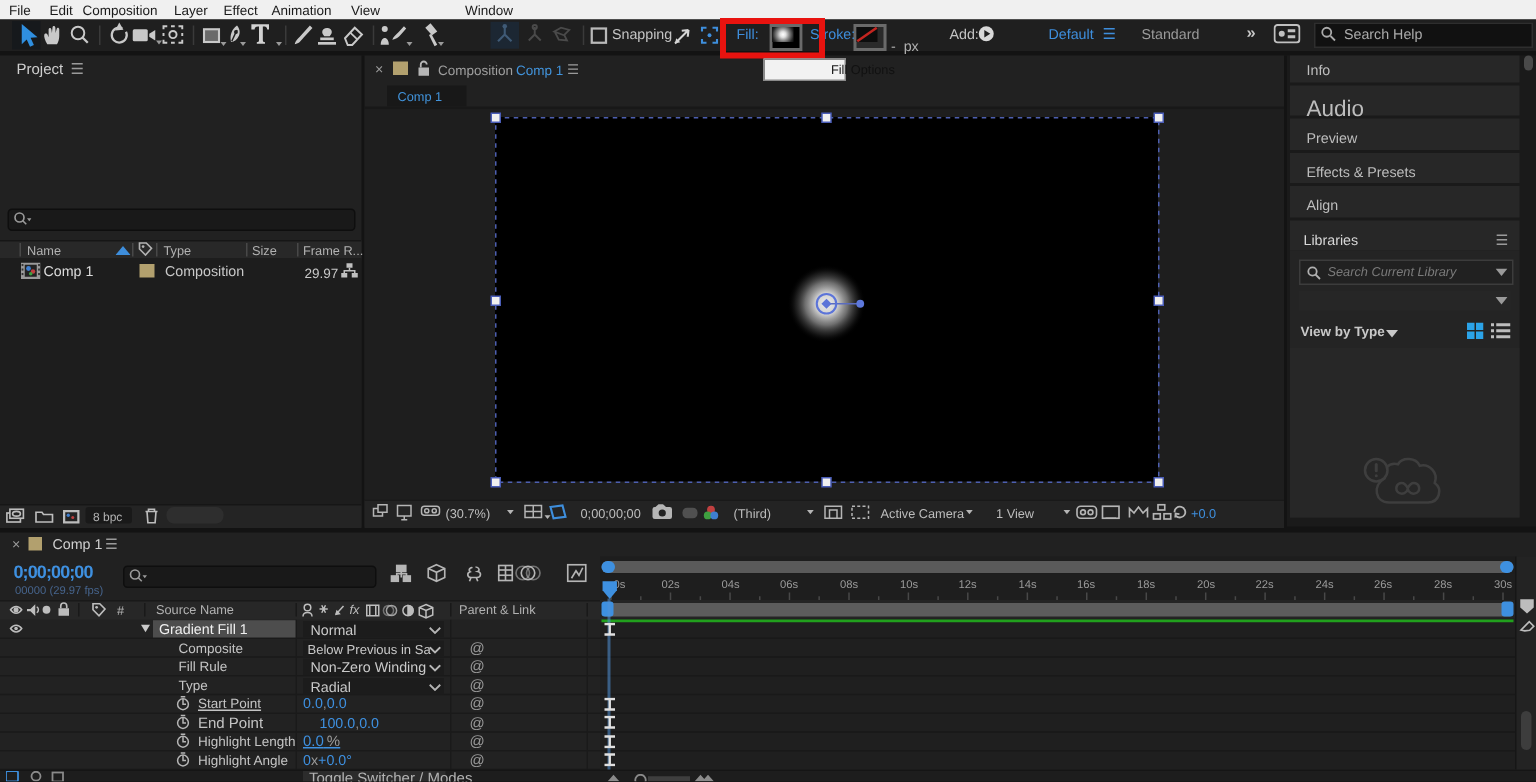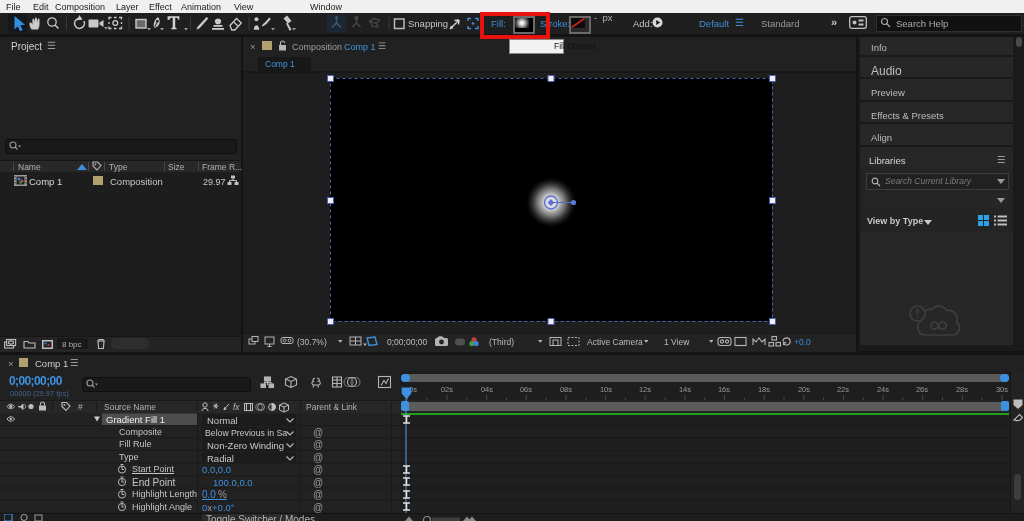--- a/index.html
+++ b/index.html
@@ -122,21 +122,21 @@
 
 <svg class="abs" style="left:849px;top:16px;" width="18" height="13" viewBox="0 0 18 13">
     <rect x="0.7" y="0.7" width="16.6" height="11.6" rx="2" fill="none" stroke="#c0c0c0" stroke-width="1.3"></rect>
     <circle cx="5.5" cy="6.5" r="2" fill="#c0c0c0"></circle>
     <rect x="9.5" y="3.5" width="5" height="2" fill="#c0c0c0"></rect>
     <rect x="9.5" y="7.5" width="5" height="2" fill="#c0c0c0"></rect>
   </svg>
 <span class="txt" style="left:408px;top:18px;font-size:9.5px;color:#c4c4c4;">Snapping</span>
 <span class="txt" style="left:491px;top:18px;font-size:9.5px;color:#3e8edc;">Fill:</span>
 <span class="txt" style="left:540px;top:18px;font-size:9.5px;color:#3e8edc;">Stroke:</span>
-<span class="txt" style="left:594px;top:12px;font-size:9.5px;color:#b0b0b0;">-&nbsp;&nbsp;px</span>
+<span class="txt" style="left:594px;top:26px;font-size:9.5px;color:#b0b0b0;">-&nbsp;&nbsp;px</span>
 <span class="txt" style="left:633px;top:18px;font-size:9.5px;color:#c4c4c4;">Add:</span>
 <span class="txt" style="left:699px;top:18px;font-size:9.5px;color:#3e8edc;">Default</span>
 <span class="txt" style="left:735px;top:17px;font-size:10px;color:#3e8edc;">☰</span>
 <span class="txt" style="left:761px;top:18px;font-size:9.5px;color:#9a9a9a;">Standard</span>
 <span class="txt" style="left:831px;top:16px;font-size:11px;color:#c8c8c8;font-weight:bold;">»</span>
 
 <div class="abs" style="left:876px;top:15px;width:144px;height:15px;background:#111;border:1px solid #2e2e2e;"></div>
 <span class="txt" style="left:896px;top:18px;font-size:9.5px;color:#ababab;">Search Help</span>
 <svg class="abs" style="left:880px;top:17px;" width="11" height="11" viewBox="0 0 11 11">
     <circle cx="4.5" cy="4.5" r="3" fill="none" stroke="#aaa" stroke-width="1.2"></circle>
@@ -330,21 +330,21 @@
 <span class="txt" style="left:794px;top:337px;font-size:8.5px;color:#3e8edc;">+0.0</span>
 
 <div class="abs" style="left:858px;top:37px;width:166px;height:314px;background:#1a1a1a;"></div>
 <div class="abs" style="left:860px;top:37px;width:153px;height:17.5px;background:#272727;"></div>
 <div class="abs" style="left:860px;top:56.5px;width:153px;height:20.5px;background:#272727;"></div>
 <div class="abs" style="left:860px;top:79px;width:153px;height:20.5px;background:#272727;"></div>
 <div class="abs" style="left:860px;top:101.5px;width:153px;height:20.5px;background:#272727;"></div>
 <div class="abs" style="left:860px;top:124px;width:153px;height:20.5px;background:#272727;"></div>
 <div class="abs" style="left:860px;top:146.5px;width:153px;height:20.5px;background:#272727;"></div>
 <span class="txt" style="left:871px;top:42px;font-size:9.5px;color:#bdbdbd;">Info</span>
-<span class="txt" style="left:871px;top:64px;font-size:12px;color:#bdbdbd;">Audio</span>
+<span class="txt" style="left:871px;top:64px;font-size:15px;color:#bdbdbd;">Audio</span>
 <span class="txt" style="left:871px;top:87px;font-size:9.5px;color:#bdbdbd;">Preview</span>
 <span class="txt" style="left:871px;top:110px;font-size:9.5px;color:#bdbdbd;">Effects &amp; Presets</span>
 <span class="txt" style="left:871px;top:132px;font-size:9.5px;color:#bdbdbd;">Align</span>
 <span class="txt" style="left:869px;top:155px;font-size:9.5px;color:#d8d8d8;">Libraries</span>
 <span class="txt" style="left:997px;top:154px;font-size:9.5px;color:#9a9a9a;">☰</span>
 <div class="abs" style="left:1016px;top:37px;width:6px;height:10px;background:#4a4a4a;border-radius:3px;"></div>
 
 <div class="abs" style="left:860px;top:167px;width:153px;height:178px;background:#242424;"></div>
 <div class="abs" style="left:866px;top:173px;width:141px;height:15px;background:#212121;border:1px solid #3c3c3c;"></div>
 <svg class="abs" style="left:871px;top:177px;" width="10" height="10" viewBox="0 0 10 10">

